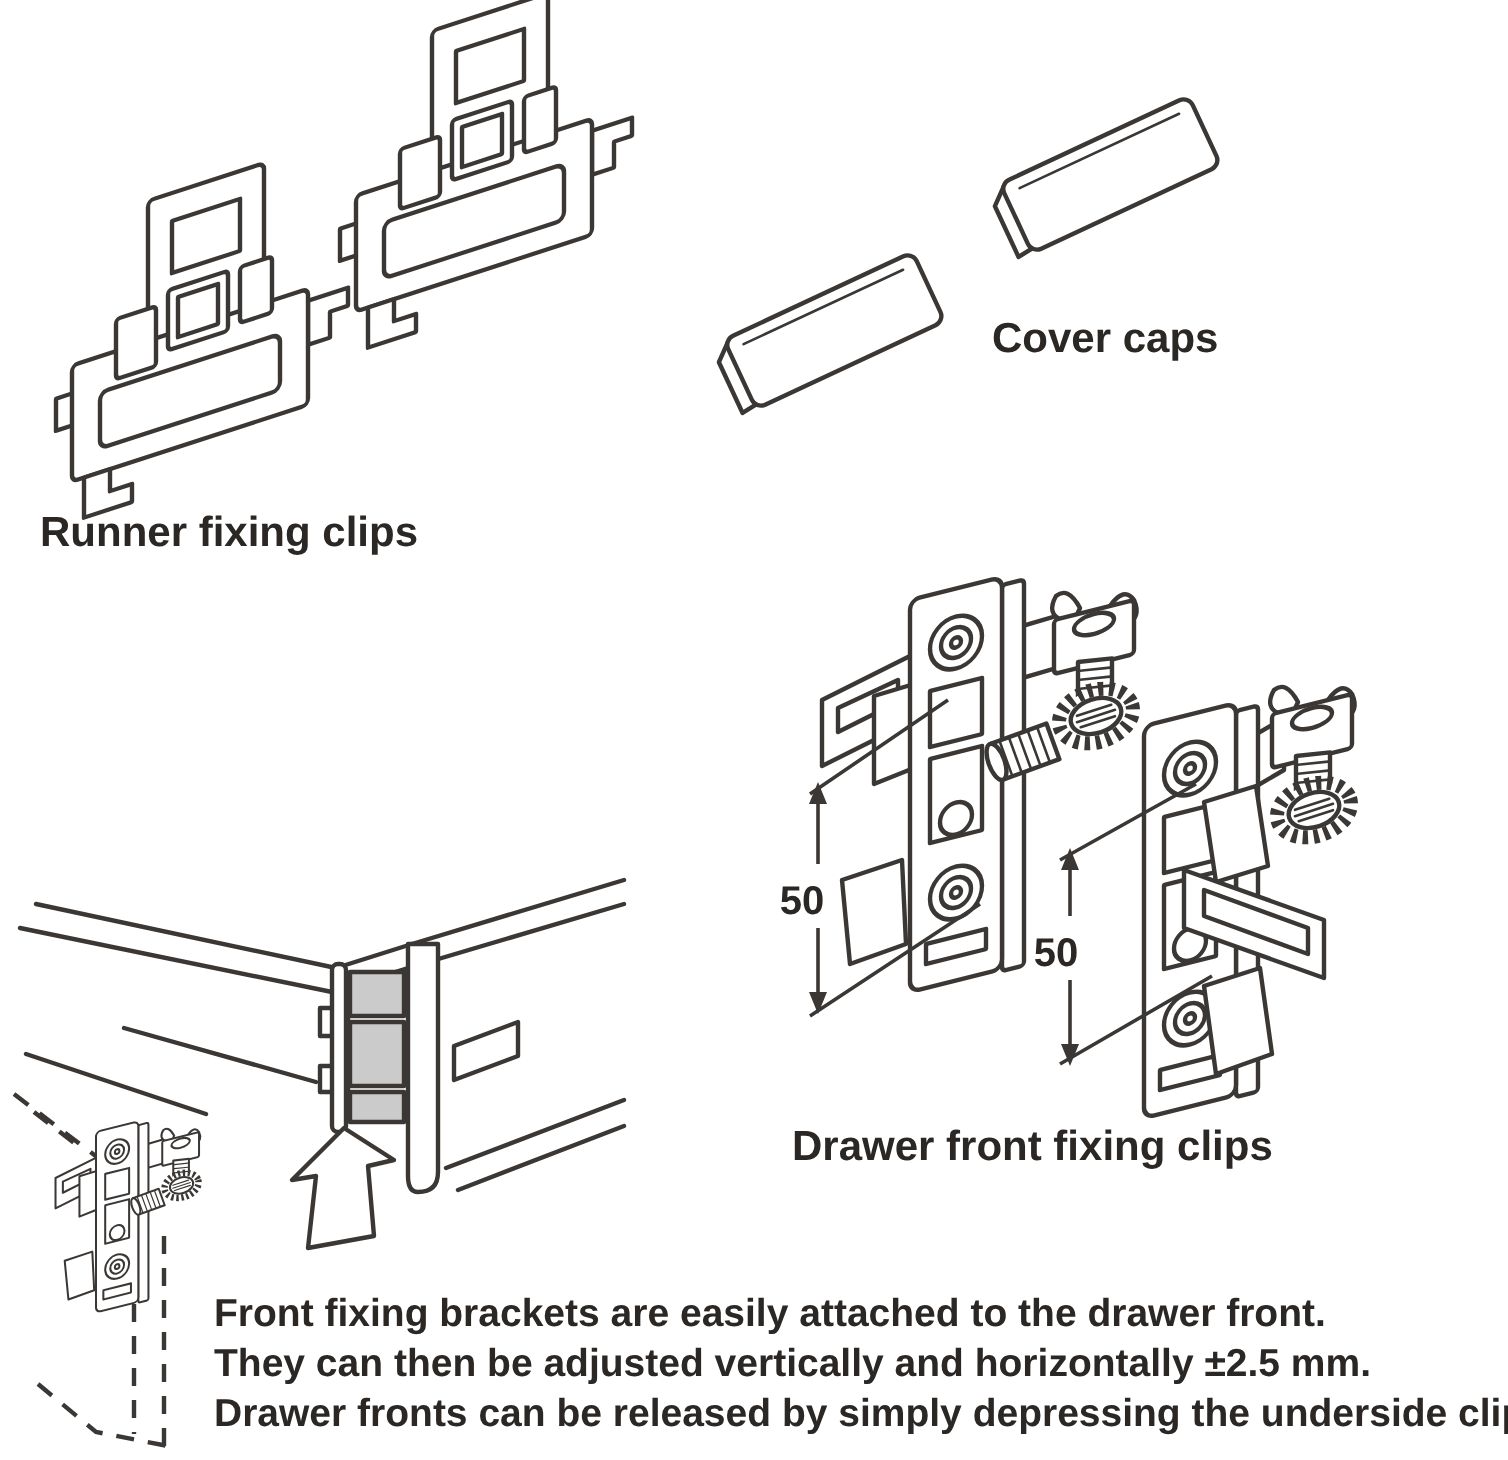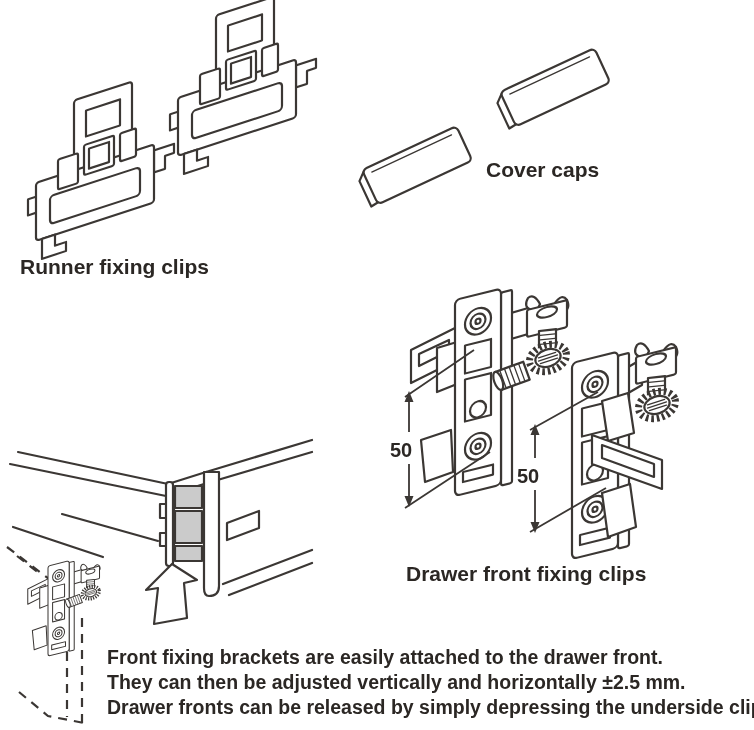--- a/index.html
+++ b/index.html
@@ -168,23 +168,23 @@
   <g>
     <path class="dash" d="M7,547 L57,585 M17,556 L39,573"></path>
     <path class="dash" d="M82,618 L82,724 M67,652 L67,717"></path>
     <path class="dash" d="M19,692 L48,716 L84,723"></path>
     <use href="#clipfrontL" transform="translate(48,566) scale(0.46)"></use>
   </g>
 </svg>
 
   <div class="lbl" style="left:20px;top:255px;">Runner fixing clips</div>
 
-  <div class="lbl" style="left:486px;top:158px;text-align:right;">Cover caps</div>
+  <div class="lbl" style="left:496px;top:158px;text-align:right;">Cover caps</div>
 
-  <div class="lbl" style="left:406px;top:562px;">Drawer front fixing clips</div>
+  <div class="lbl" style="left:396px;top:562px;">Drawer front fixing clips</div>
 
   <div class="note">
     <div>Front fixing brackets are easily attached to the drawer front.</div>
     <div>They can then be adjusted vertically and horizontally ±2.5 mm.</div>
     <div>Drawer fronts can be released by simply depressing the underside clips.</div>
   </div>
 
 </div>
 
 </body></html>

